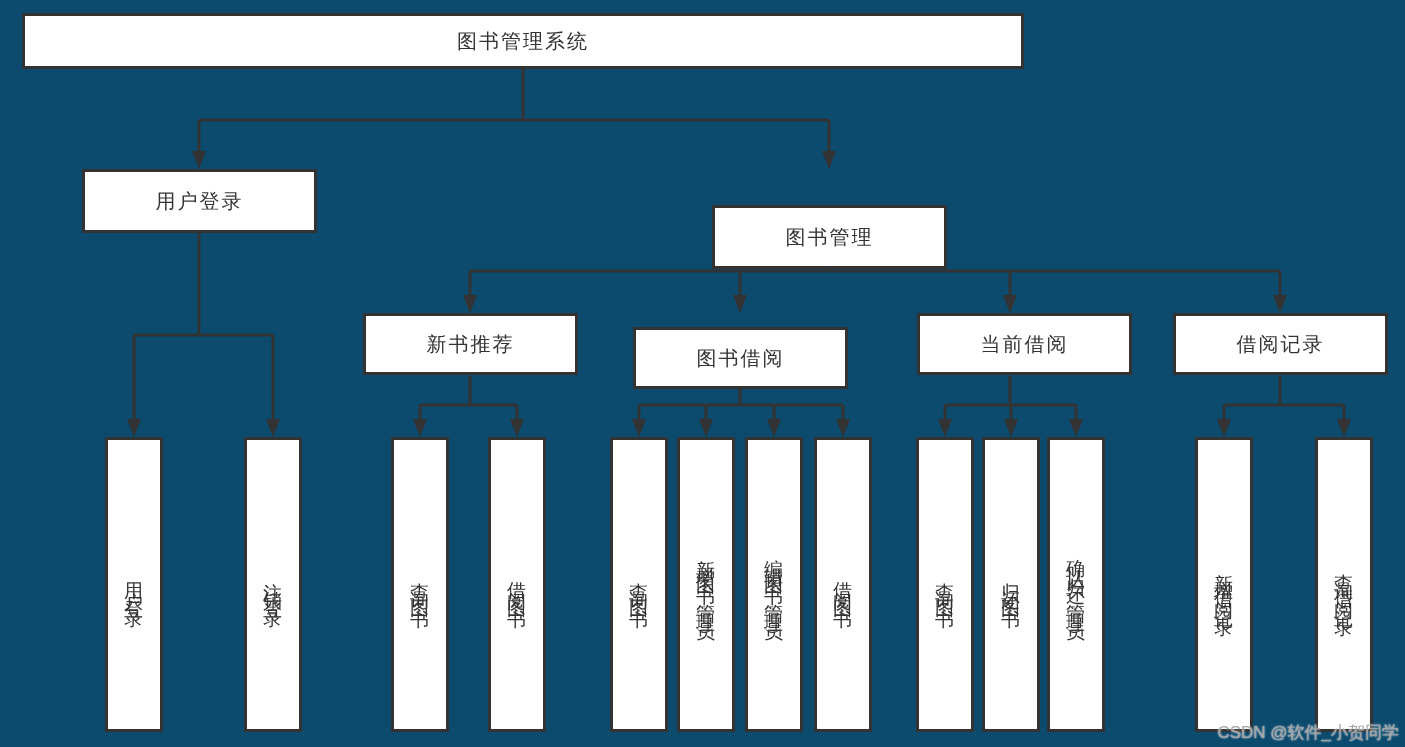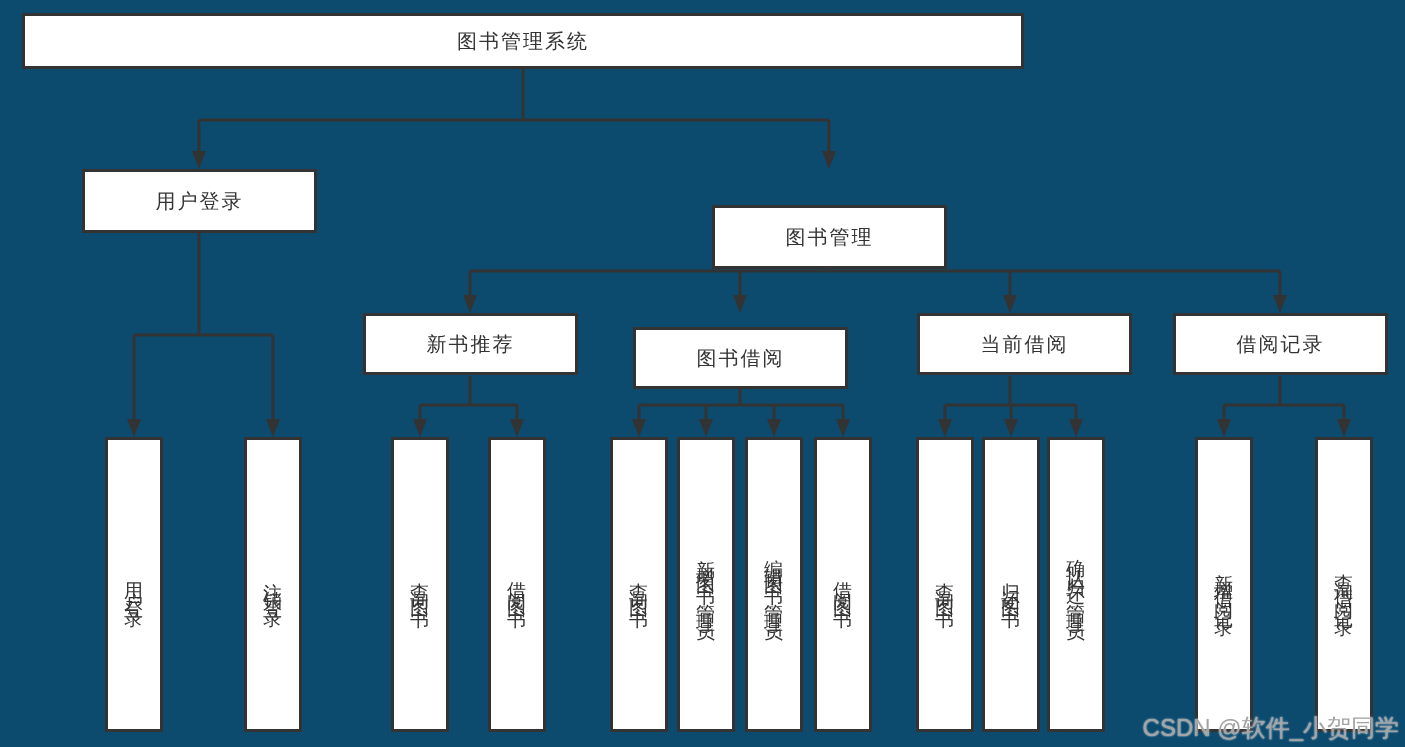--- a/index.html
+++ b/index.html
@@ -65,21 +65,21 @@
   .leaf-7  { left: 814px; }
   .leaf-8  { left: 916px; }
   .leaf-9  { left: 982px; }
   .leaf-10 { left: 1047px; }
   .leaf-11 { left: 1195px; }
   .leaf-12 { left: 1315px; }
   .watermark {
     position: absolute;
     right: 6px;
     bottom: 3px;
-    font-size: 24px;
+    font-size: 17px;
     color: #a3a3a3;
     text-shadow: 0 0 2px #ffffff;
     white-space: nowrap;
     z-index: 5;
   }
 </style>
 </head>
 <body>
 
 <div class="stage">

